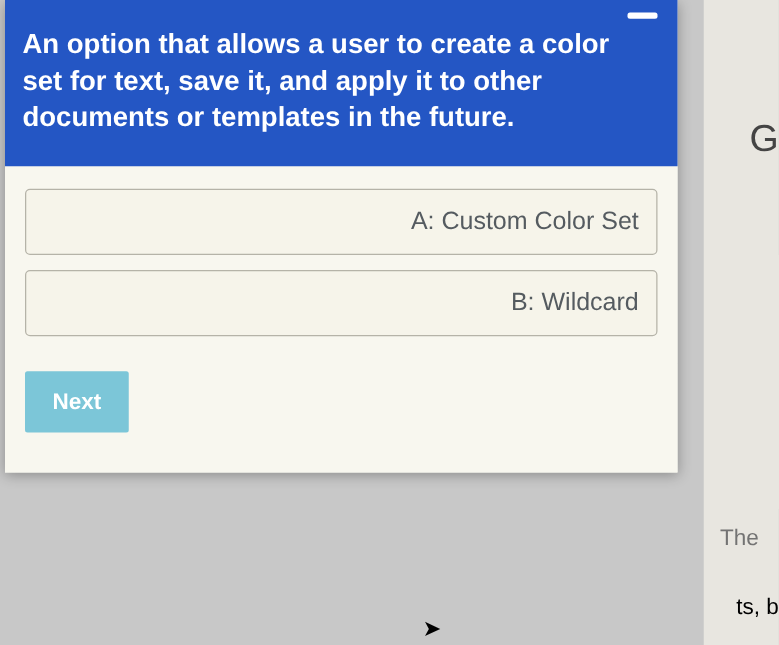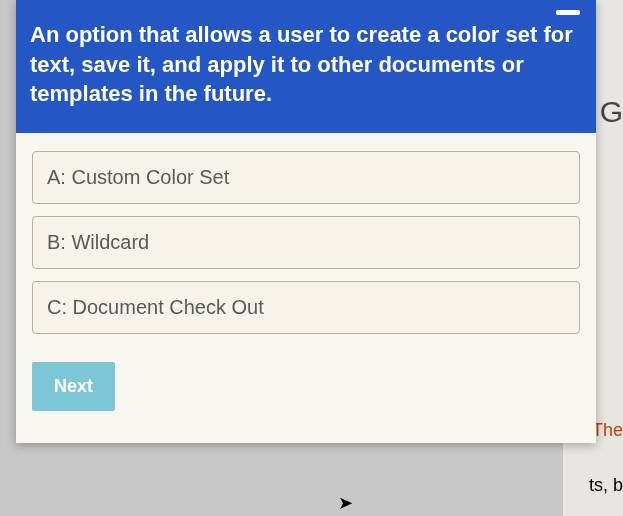--- a/index.html
+++ b/index.html
@@ -15,27 +15,27 @@
       position: absolute;
       right: 0;
       top: 0;
       width: 60px;
       height: 100%;
       background: #e8e6e0;
       color: #555;
       font-size: 18px;
     }
     .backdrop .g { position: absolute; top: 95px; right: 0; font-size: 30px; color: #444; }
-    .backdrop .the { position: absolute; top: 420px; right: 0; color: #c2410c; margin-left: 26px; }
+    .backdrop .the { position: absolute; top: 420px; right: 16px; color: #737373; margin-left: 26px; }
     .backdrop .ts { position: absolute; top: 475px; right: 0; color: #000000; }
     .card {
       position: absolute;
-      left: 16px;
+      left: 4px;
       top: 0;
-      width: 580px;
+      width: 538px;
       background: #f8f7ef;
       box-shadow: 0 2px 10px rgba(0,0,0,0.3);
     }
     .header {
       background: #2456c4;
       color: #fff;
       padding: 20px 18px 24px 14px;
       position: relative;
     }
     .header .dash {
@@ -48,20 +48,21 @@
       border-radius: 2px;
     }
     .question {
       font-size: 22px;
       font-weight: bold;
       line-height: 1.35;
     }
     .options {
       padding: 18px 16px 10px 16px;
       background: #f8f7ef;
+      text-align: right;
     }
     .option {
       border: 1px solid #b5b3a8;
       border-radius: 4px;
       padding: 14px 14px;
       margin-bottom: 12px;
       background: #f6f4ea;
       color: #555b60;
       font-size: 20px;
       cursor: pointer;
@@ -99,20 +100,19 @@
 </div>
 
 <div class="card">
   <div class="header">
     <div class="dash"></div>
     <div class="question">An option that allows a user to create a color set for text, save it, and apply it to other documents or templates in the future.</div>
   </div>
   <div class="options">
     <div class="option">A: Custom Color Set</div>
     <div class="option">B: Wildcard</div>
-    <div class="option">C: Document Check Out</div>
   </div>
   <div class="footer">
     <button class="next-btn">Next</button>
   </div>
 </div>
 
 <div class="cursor">➤</div>
 
 </body></html>

